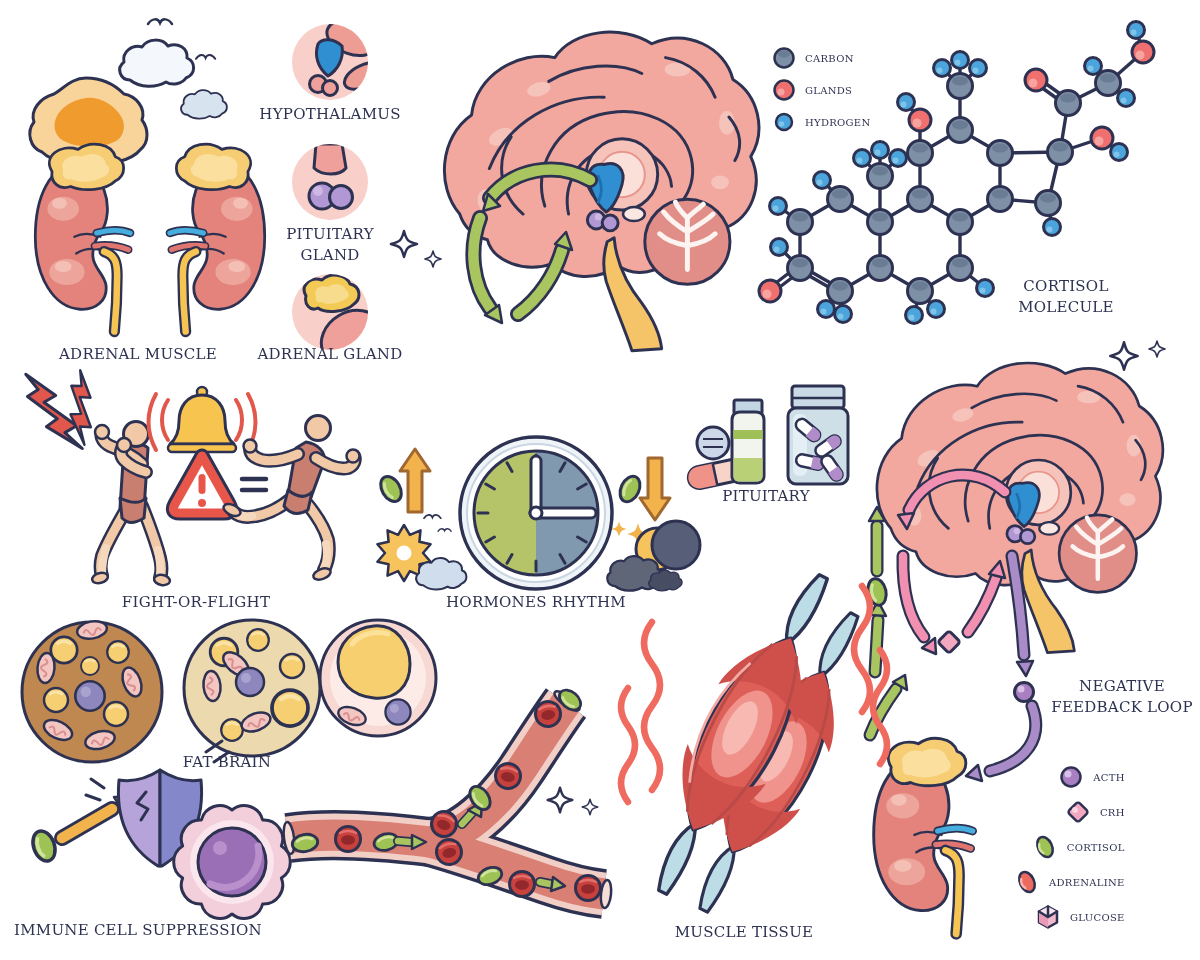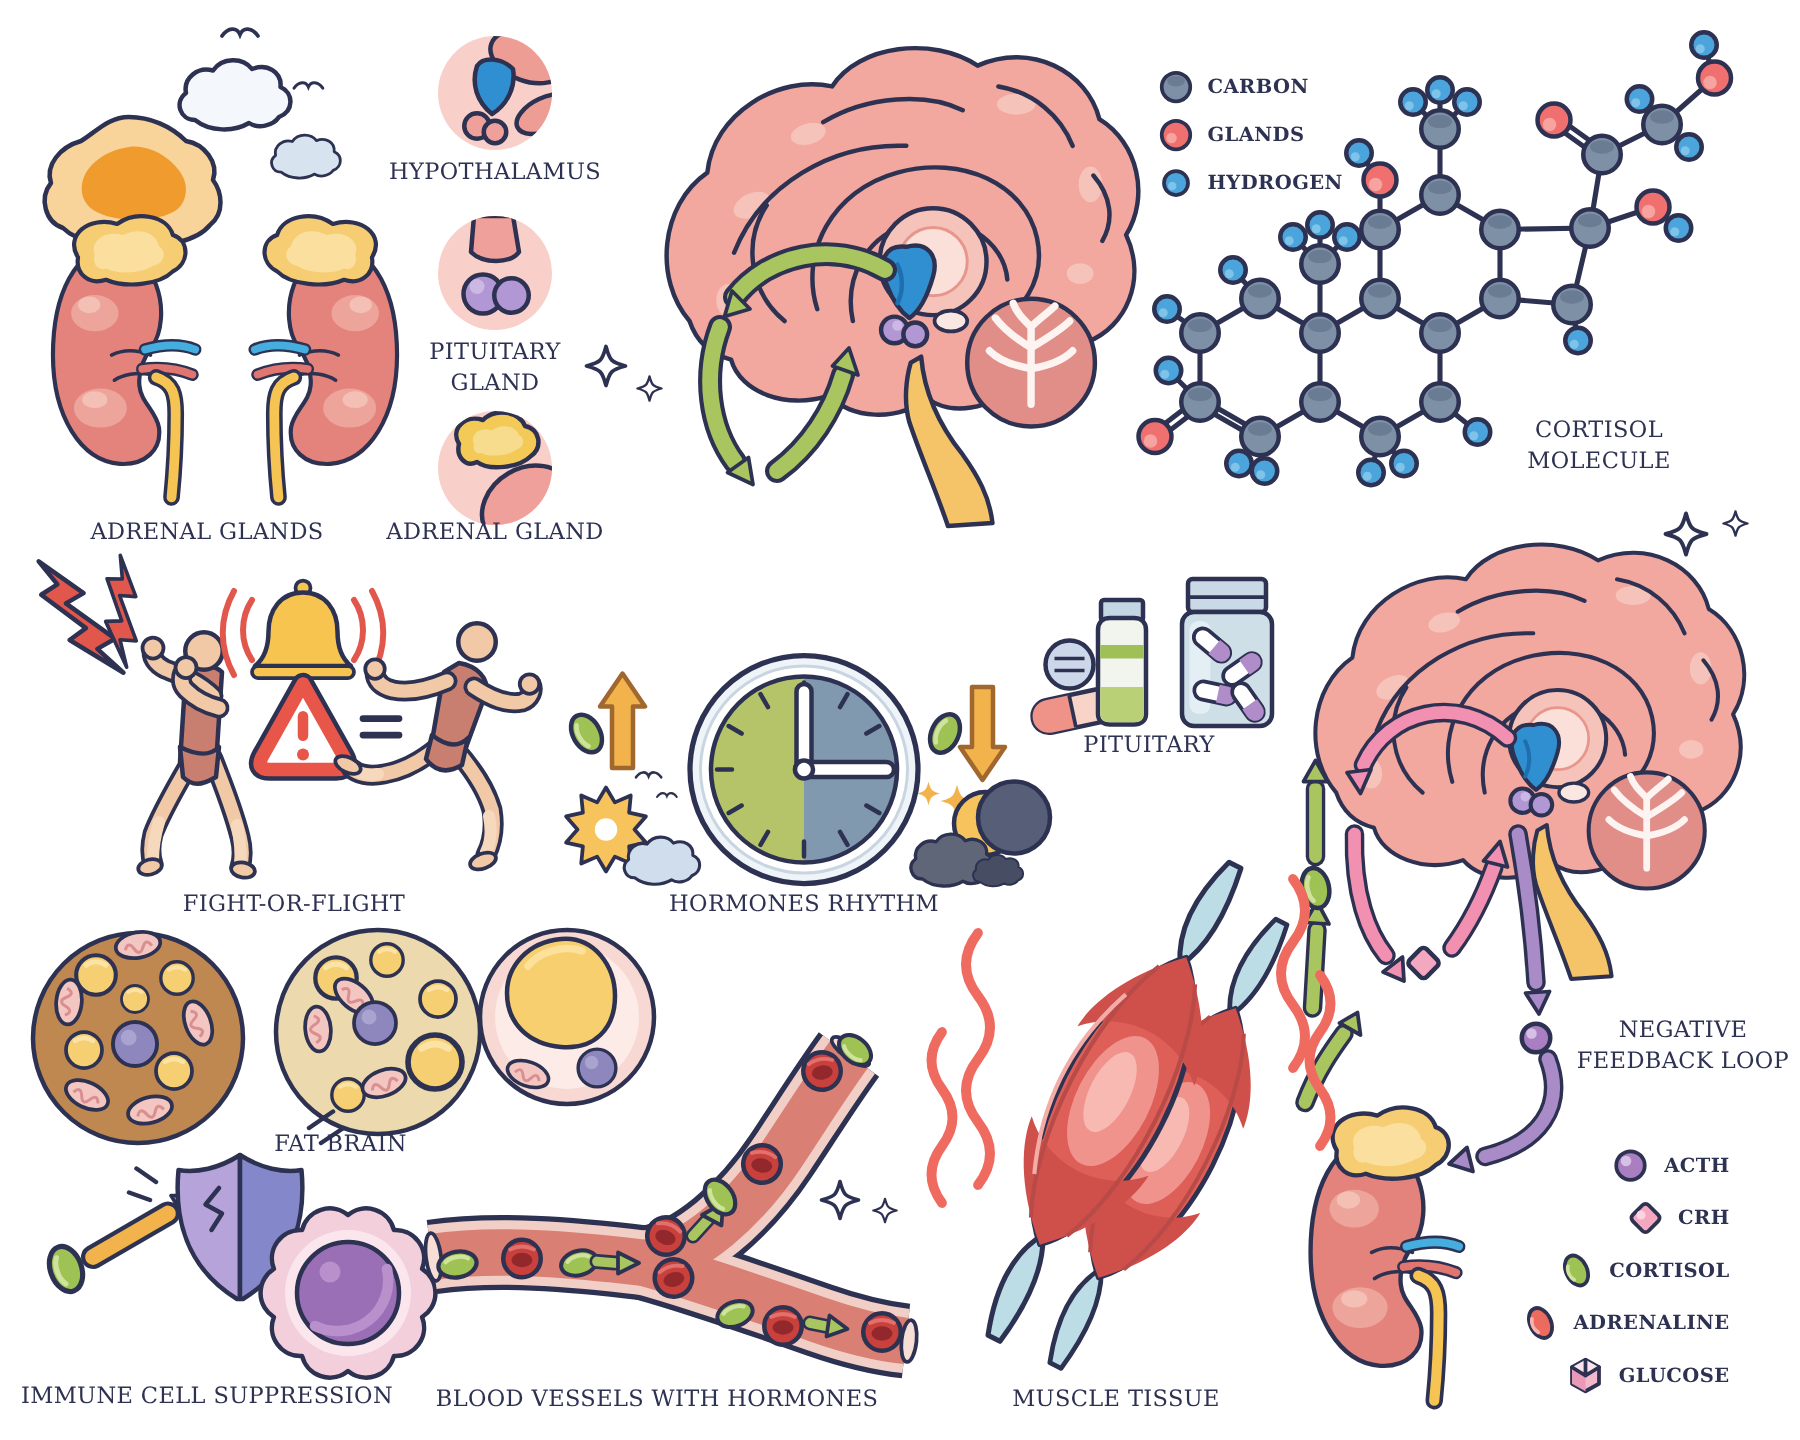--- a/index.html
+++ b/index.html
@@ -23,21 +23,21 @@
   .vi{fill:none;stroke:var(--ink,#2e3252);stroke-width:50;}
   .vw{fill:none;stroke:#f1cfc6;stroke-width:43;}
   .vl{fill:none;stroke:#d97f74;stroke-width:31;}
   .wav{fill:none;stroke:#ef6a5f;stroke-width:6.5;stroke-linecap:round;}
   .lbl{position:absolute;transform:translateX(-50%);color:var(--ink,#2e3252);
        font-weight:400;font-size:15px;letter-spacing:.25px;text-align:center;
        white-space:nowrap;line-height:1.4;}
   .lbl.wrap{white-space:normal;}
   .legend{position:absolute;display:flex;flex-direction:column;}
   .lrow{display:flex;align-items:center;gap:9px;}
-  .lrow span{color:var(--ink,#2e3252);font-weight:700;font-size:13px;letter-spacing:.3px;}
+  .lrow span{color:var(--ink,#2e3252);font-weight:400;font-size:10px;letter-spacing:.3px;}
   .legend.atoms{gap:8px;}
   .legend.hormones{gap:9px;align-items:flex-end;}
 </style>
 </head>
 <body>
 
 <div class="canvas">
 
 <svg class="art" width="1200" height="960" viewBox="0 0 1200 960">
 <defs>
@@ -526,32 +526,31 @@
 <g>
   <use href="#sym-spindle" transform="translate(778,762) rotate(-63) scale(1.05)"></use>
   <use href="#sym-spindle" transform="translate(742,734) rotate(-63) scale(1.12)"></use>
   <path class="wav" d="M652,622 q-16,21 0,42 q16,21 0,42 q-16,21 0,42 q16,21 0,42"></path>
   <path class="wav" d="M628,688 q-14,19 0,38 q14,19 0,38 q-14,19 0,38"></path>
   <path class="wav" d="M862,586 q16,21 0,42 q-16,21 0,42 q16,21 0,42"></path>
   <path class="wav" d="M880,650 q14,19 0,38 q-14,19 0,38 q14,19 0,38"></path>
 </g>
 </svg>
 
-<div class="lbl" style="left:138px;top:344px">ADRENAL GLANDS</div>
+<div class="lbl" style="left:138px;top:344px">ADRENAL MUSCLE</div>
 <div class="lbl" style="left:330px;top:104px">HYPOTHALAMUS</div>
 <div class="lbl wrap" style="left:330px;top:224px;width:120px">PITUITARY GLAND</div>
 <div class="lbl" style="left:330px;top:344px">ADRENAL GLAND</div>
 <div class="lbl wrap" style="left:1066px;top:276px;width:120px">CORTISOL MOLECULE</div>
 <div class="lbl" style="left:196px;top:592px">FIGHT-OR-FLIGHT</div>
 <div class="lbl" style="left:536px;top:592px">HORMONES RHYTHM</div>
 <div class="lbl" style="left:766px;top:486px">PITUITARY</div>
 <div class="lbl wrap" style="left:1122px;top:676px;width:160px">NEGATIVE FEEDBACK LOOP</div>
 <div class="lbl" style="left:227px;top:752px">FAT BRAIN</div>
 <div class="lbl" style="left:138px;top:920px">IMMUNE CELL SUPPRESSION</div>
-<div class="lbl" style="left:438px;top:922px">BLOOD VESSELS WITH HORMONES</div>
 <div class="lbl" style="left:744px;top:922px">MUSCLE TISSUE</div>
 
 <div class="legend atoms" style="left:772px;top:46px">
   <div class="lrow">
     <svg width="24" height="24">
           <circle cx="12" cy="12" r="9.5" fill="#7e90a6" class="ln2"></circle>
           <ellipse cx="12" cy="8" rx="6" ry="3.5" fill="#64768c" opacity=".75"></ellipse>
         </svg>
     <span>CARBON</span>
   </div>

